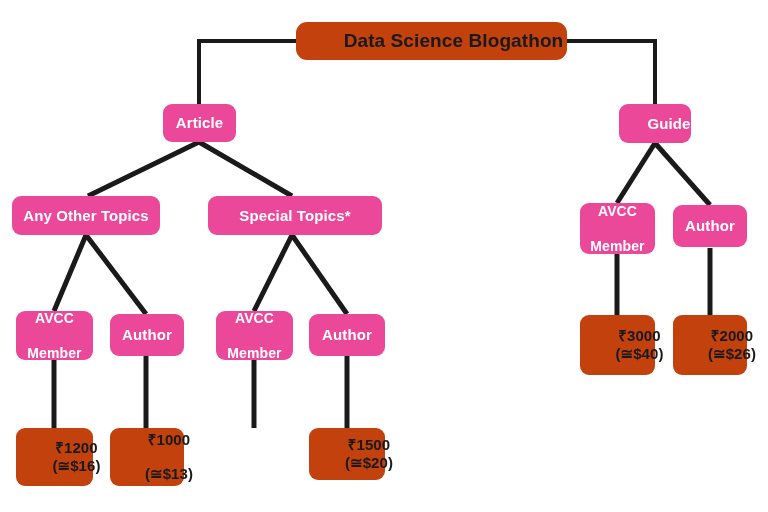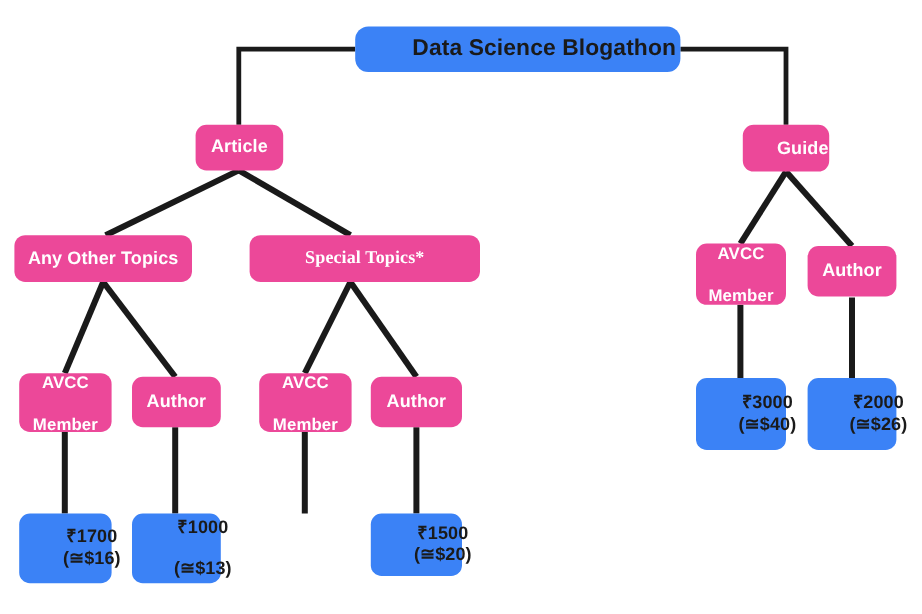--- a/index.html
+++ b/index.html
@@ -35,21 +35,21 @@
     font-weight: bold;
     line-height: 1.18;
     letter-spacing: 0.1px;
     z-index: 3;
   }
   .node.blue {
     background: #ec4899;
     color: #ffffff;
   }
   .node.yellow {
-    background: #3b82f6;
+    background: #c2410c;
     color: #1a1a1a;
     padding-left: 44px;
   }
   .node .line2 { display: block; }
   .title-node {
     font-size: 19px;
     border-radius: 11px;
   }
   .lvl1 { font-size: 15px; }
   .lvl2 { font-size: 15px; }
@@ -100,21 +100,21 @@
   </div>
 
   <div class="node blue lvl1" style="left:619px; top:104px; width:72px; height:39px;padding-left:28px;">
     <span>Guide</span>
   </div>
 
   <div class="node blue lvl2" style="left:12px; top:196px; width:148px; height:39px;">
     <span>Any Other Topics</span>
   </div>
 
-  <div class="node blue lvl2" style="left:208px; top:196px; width:192px; height:39px;font-family:Liberation Serif, serif;">
+  <div class="node blue lvl2" style="left:208px; top:196px; width:174px; height:39px;">
     <span>Special Topics*</span>
   </div>
 
   <div class="node blue leafrole" style="left:16px; top:311px; width:77px; height:49px;">
     <span class="line2">AVCC</span>
     <span class="line2">Member</span>
   </div>
 
   <div class="node blue leafrole" style="left:110px; top:314px; width:74px; height:42px; font-size:15px;">
     <span>Author</span>
@@ -132,21 +132,21 @@
   <div class="node blue leafrole" style="left:580px; top:203px; width:75px; height:51px;">
     <span class="line2">AVCC</span>
     <span class="line2">Member</span>
   </div>
 
   <div class="node blue leafrole" style="left:673px; top:205px; width:74px; height:42px; font-size:15px;">
     <span>Author</span>
   </div>
 
   <div class="node yellow price" style="left:16px; top:428px; width:77px; height:58px;">
-    <span class="line2">₹1700</span>
+    <span class="line2">₹1200</span>
     <span class="line2">(≅$16)</span>
   </div>
 
   <div class="node yellow price" style="left:110px; top:428px; width:74px; height:58px;gap:16px;">
     <span class="line2">₹1000</span>
     <span class="line2">(≅$13)</span>
   </div>
 
 
   <div class="node yellow price" style="left:309px; top:428px; width:76px; height:52px;text-align:center;">

